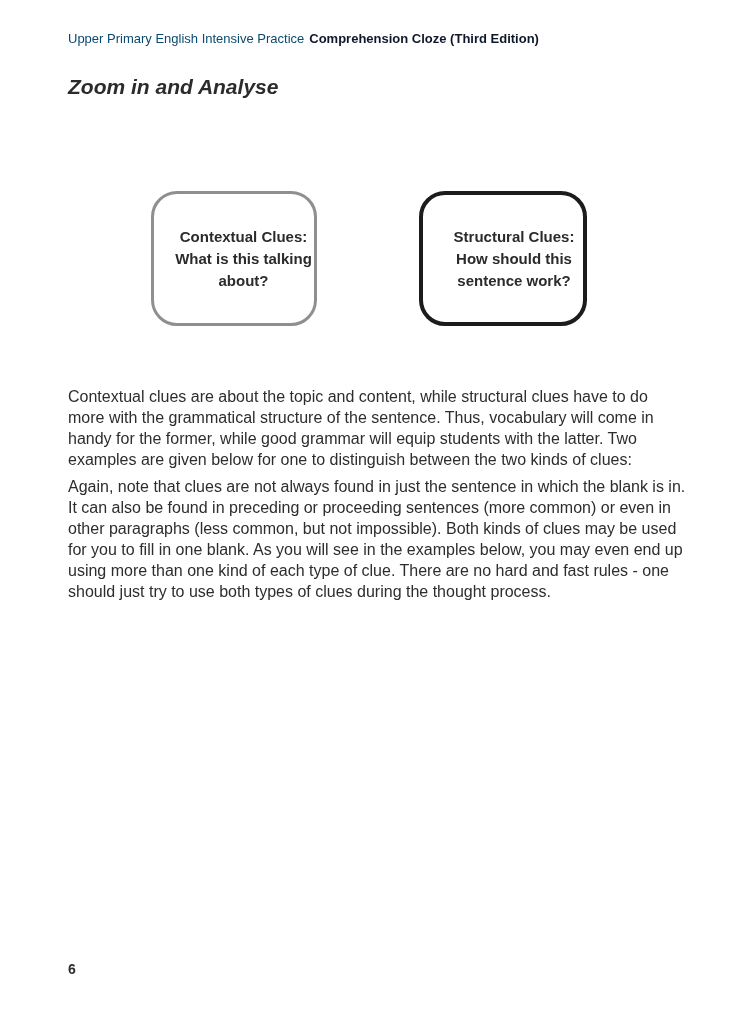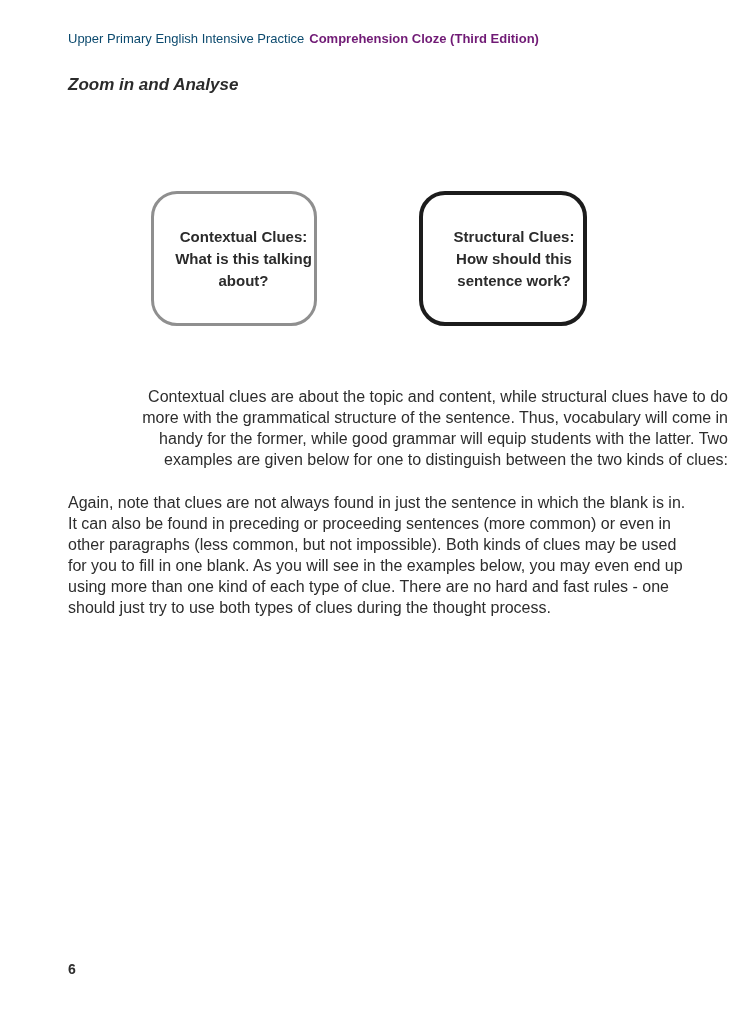--- a/index.html
+++ b/index.html
@@ -23,44 +23,44 @@
     font-size: 13px;
     line-height: 16px;
     white-space: nowrap;
   }
   .running-header .series {
     color: #0c4a6e;
     font-weight: 400;
     margin-right: 5px;
   }
   .running-header .edition {
-    color: #701a75;
+    color: #0f172a;
     font-weight: 700;
   }
   .section-heading {
     position: absolute;
     left: 68px;
     top: 75px;
-    font-size: 17px;
+    font-size: 21px;
     font-weight: 700;
     font-style: italic;
     color: #2b2b2b;
   }
   .para {
     position: absolute;
     left: 68px;
     width: 660px;
     font-size: 16px;
     line-height: 21px;
     color: #2d2d2d;
     white-space: pre-line;
   }
   .para-intro { top: 119px; }
-  .para-explanation { top: 370px; text-align: right; }
-  .para-note { top: 476px; }
+  .para-explanation { top: 370px; }
+  .para-note { top: 460px; }
   .clue-box {
     position: absolute;
     top: 191px;
     height: 135px;
     border-radius: 26px;
     background: #ffffff;
     display: flex;
     align-items: center;
     justify-content: center;
     box-sizing: border-box;

